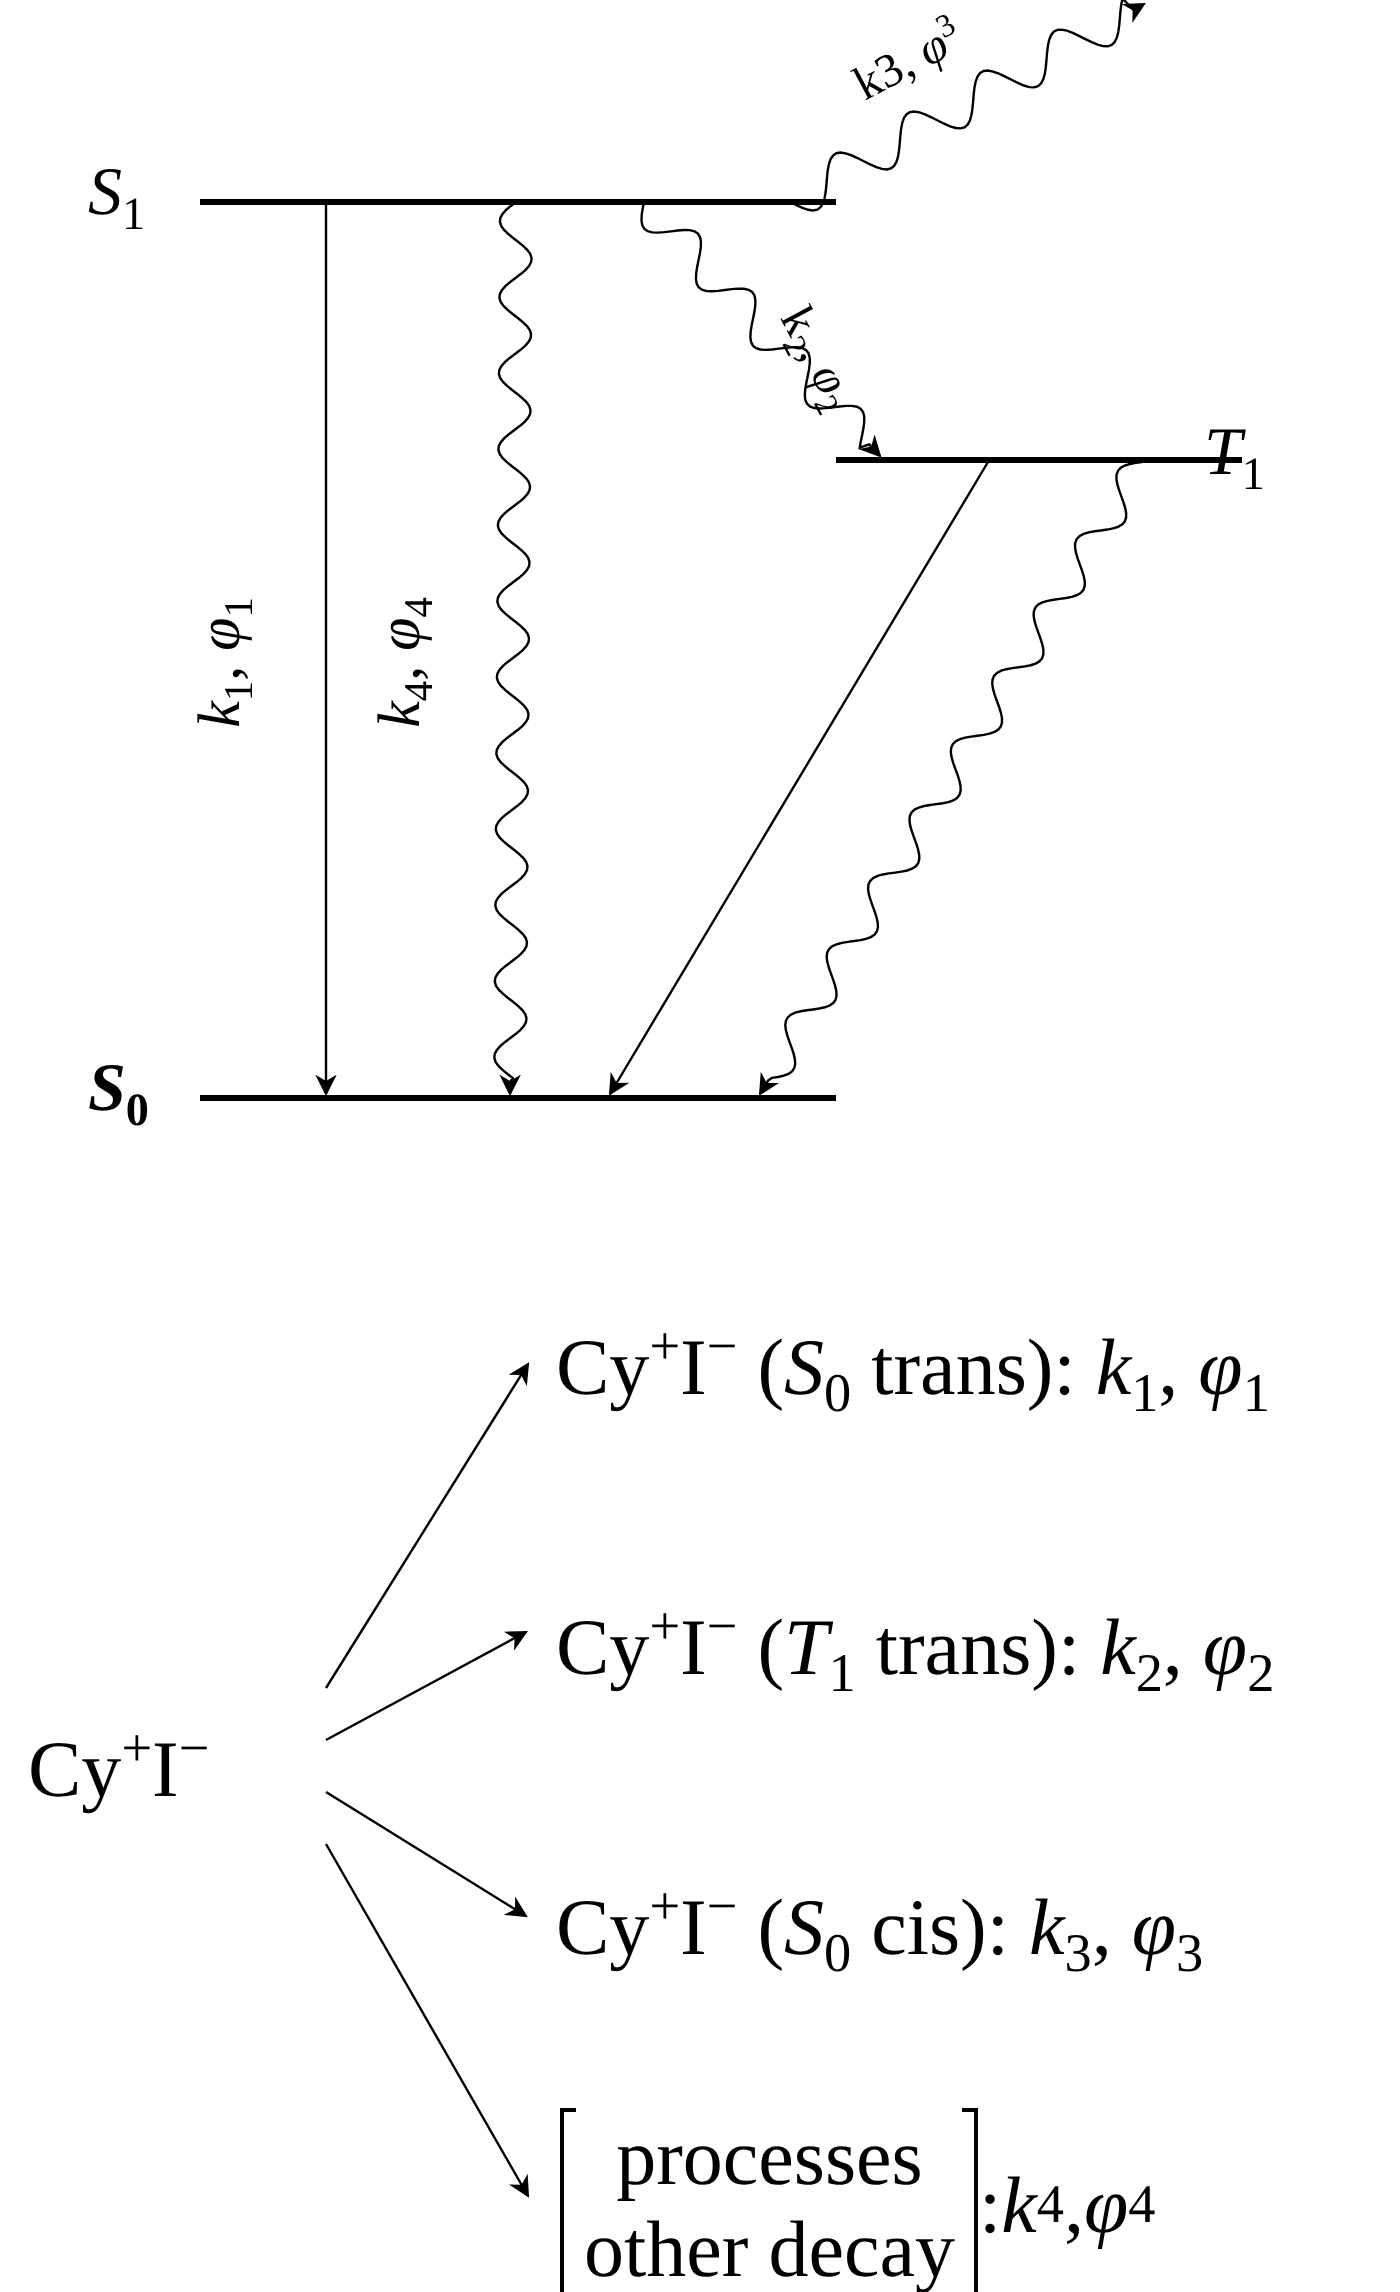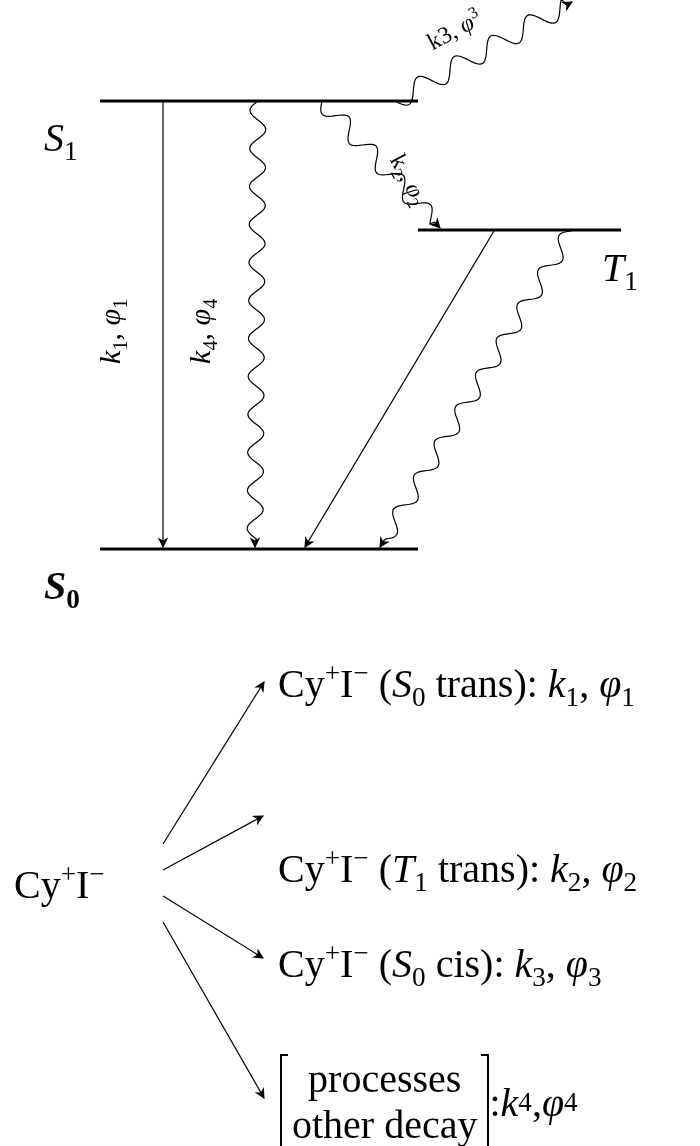--- a/index.html
+++ b/index.html
@@ -3,21 +3,21 @@
 <meta charset="utf-8">
 <style>
   html, body { margin: 0; padding: 0; background: #ffffff; }
   body { width: 700px; height: 1146px; position: relative; overflow: hidden;
          font-family: "DejaVu Serif", "Liberation Serif", serif; color: #000; }
   svg { position: absolute; left: 0; top: 0; }
   .lbl { position: absolute; white-space: nowrap; font-family: "Liberation Serif", "DejaVu Serif", serif; }
   .it { font-style: italic; }
   .sub { font-size: 0.68em; vertical-align: -0.32em; font-style: normal; }
   .sup { font-size: 0.68em; vertical-align: 0.55em; }
-  .state { font-size: 40px; font-style: italic; margin-top: 36px; }
+  .state { font-size: 34px; font-style: italic; }
   .rate { font-size: 30px; }
   .branch { font-size: 40px; }
   .bracket { display: inline-flex; align-items: center; }
   .bracket-box { display: inline-block; text-align: center; line-height: 1.15;
                  border-left: 2px solid #000; border-right: 2px solid #000; padding: 2px 10px; position: relative; }
   .bracket-box::before, .bracket-box::after { content: ""; position: absolute; left: -2px; width: 8px; border-top: 2px solid #000; }
   .bracket-box::before { top: 0; }
   .bracket-box::after { bottom: 0; }
   .bracket-box .rt1, .bracket-box .rt2 { position: absolute; right: -2px; width: 8px; border-top: 2px solid #000; }
   .bracket-box .rt1 { top: 0; }
@@ -80,21 +80,21 @@
 
 <div class="lbl branch" style="left:14px; top:856px; text-align:right; line-height:1.35;">
   <div>
     <span>Cy</span><span class="sup">+</span><span>I</span><span class="sup">−</span>
   </div>
 </div>
 
 <div class="lbl branch" style="left:278px; top:658px;">
   <span>Cy</span><span class="sup">+</span><span>I</span><span class="sup">−</span><span> (</span><span class="it">S</span><span class="sub">0</span><span> trans): </span><span class="it">k</span><span class="sub">1</span><span>, </span><span class="it">φ</span><span class="sub">1</span>
 </div>
-<div class="lbl branch" style="left:278px; top:798px;margin-top:45px;">
+<div class="lbl branch" style="left:278px; top:798px;">
   <span>Cy</span><span class="sup">+</span><span>I</span><span class="sup">−</span><span> (</span><span class="it">T</span><span class="sub">1</span><span> trans): </span><span class="it">k</span><span class="sub">2</span><span>, </span><span class="it">φ</span><span class="sub">2</span>
 </div>
 <div class="lbl branch" style="left:278px; top:938px;">
   <span>Cy</span><span class="sup">+</span><span>I</span><span class="sup">−</span><span> (</span><span class="it">S</span><span class="sub">0</span><span> cis): </span><span class="it">k</span><span class="sub">3</span><span>, </span><span class="it">φ</span><span class="sub">3</span>
 </div>
 
 <div class="lbl branch" style="left:280px; top:1054px;">
   <span class="bracket">
     <span class="bracket-box">
       <span class="rt1"></span>

